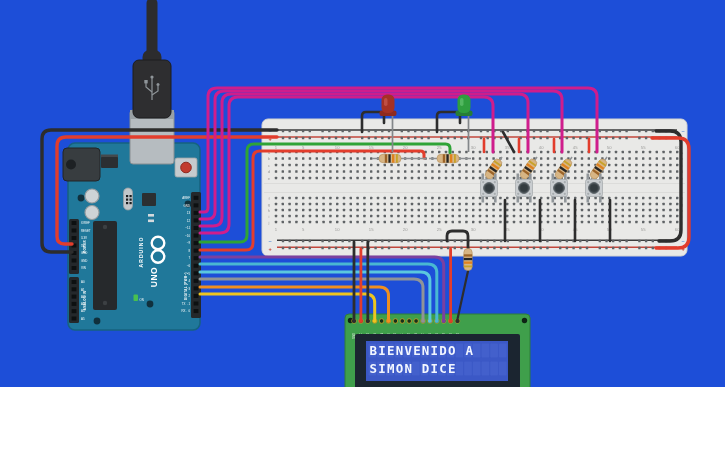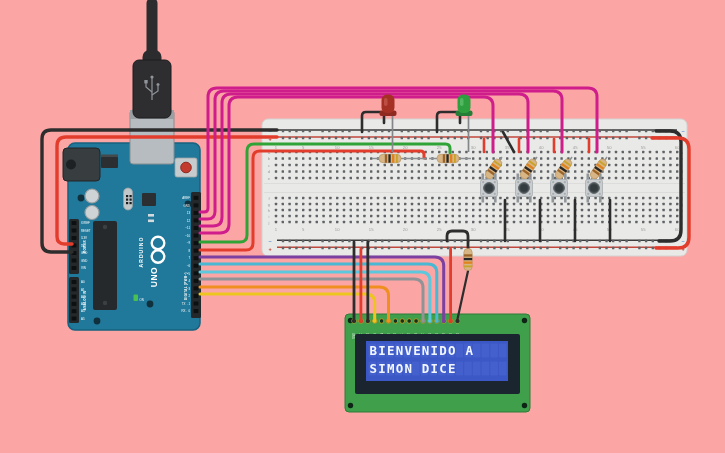--- a/index.html
+++ b/index.html
@@ -1,16 +1,16 @@
 <!DOCTYPE html>
 <html><head>
 <meta charset="utf-8">
 <style>
   html,body{margin:0;padding:0;background:#fff}
-  .stage{position:relative;width:725px;height:453px;background:#fca5a5;overflow:hidden;font-family:"Liberation Sans",sans-serif}
+  .stage{position:relative;width:725px;height:387px;background:#1d4ed8;overflow:hidden;font-family:"Liberation Sans",sans-serif}
   .stage svg{position:absolute;left:0;top:0}
   text{font-family:"Liberation Sans",sans-serif}
   .ard-brand{font-size:5px;font-weight:bold;fill:#ffffff;letter-spacing:1.1px}
   .ard-model{font-size:8.5px;font-weight:bold;fill:#ffffff;letter-spacing:.5px}
   .ard-sec{font-size:3px;font-weight:bold;fill:#ffffff;letter-spacing:.3px}
   .pin-label{font-size:2.9px;fill:#ffffff}
   .on-label{font-size:2.8px;fill:#ffffff}
   .bb-label{font-size:4.2px;fill:#9b9b99}
   .bb-num{font-size:4.2px;fill:#9b9b99;text-anchor:middle}
   .rail-minus{font-size:5.5px;font-weight:bold;fill:#5b8fd4;text-anchor:middle}

